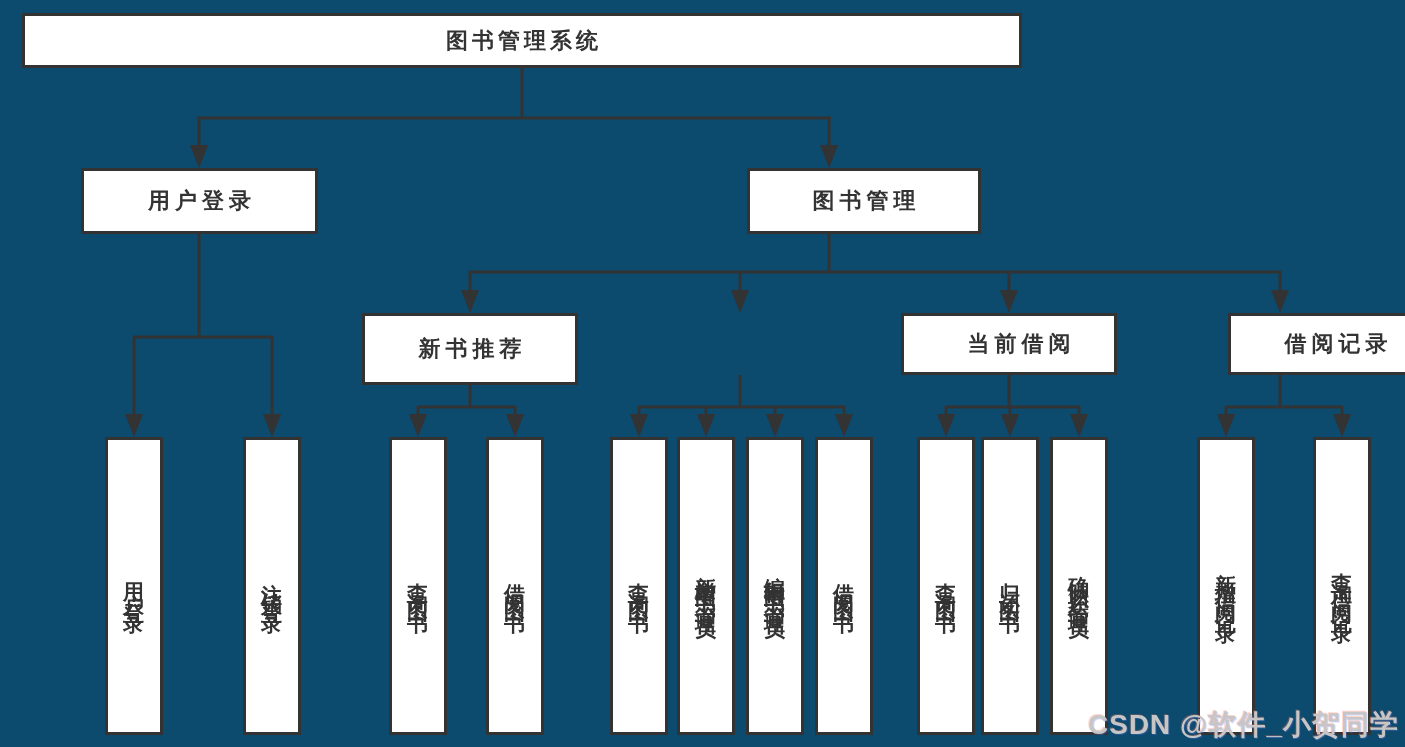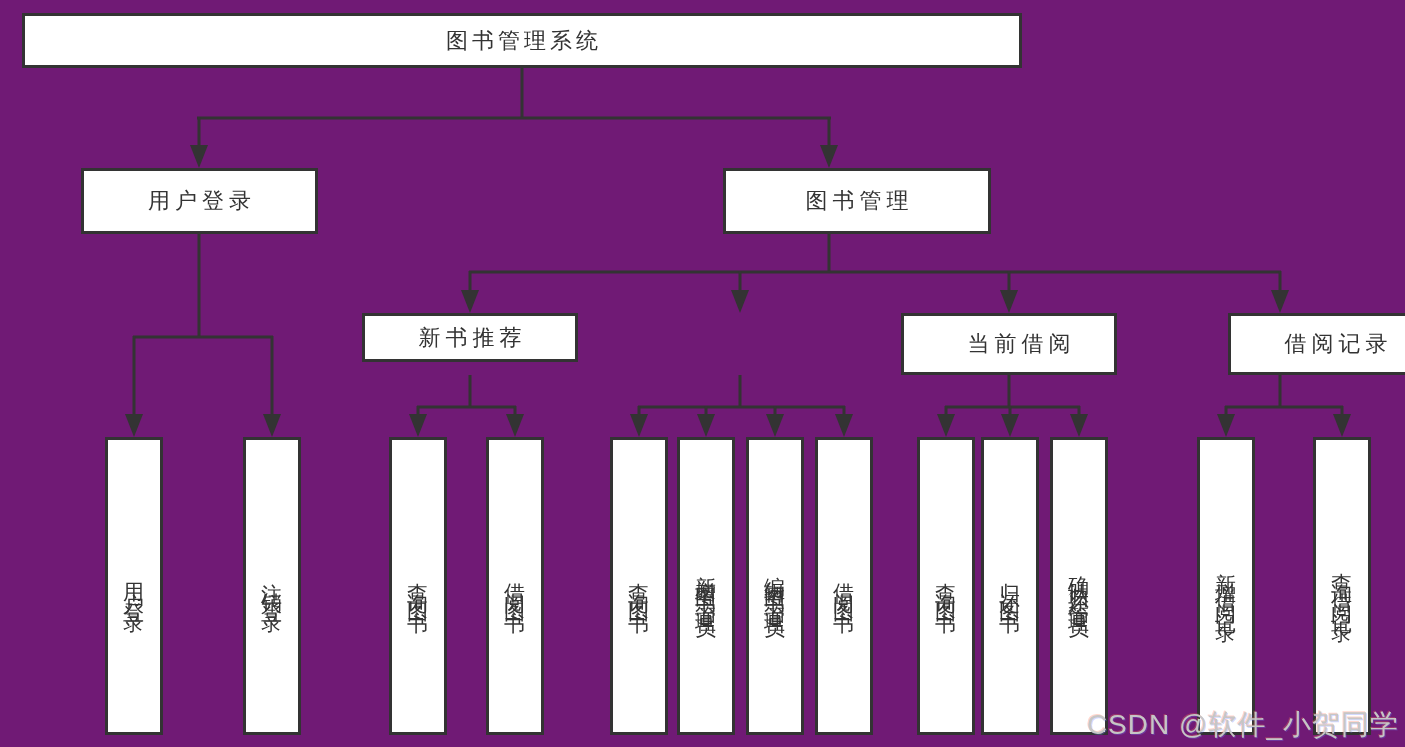--- a/index.html
+++ b/index.html
@@ -1,22 +1,23 @@
 <!DOCTYPE html>
 <html><head>
 <meta charset="utf-8">
 <style>
   html, body { margin: 0; padding: 0; background: #ffffff; }
   .canvas {
     position: relative;
     width: 1405px;
     height: 747px;
-    background: #701a75;
+    background: #0c4a6e;
     font-family: "Liberation Sans", "DejaVu Sans", sans-serif;
     overflow: hidden;
+    font-weight: bold;
   }
   .connectors {
     position: absolute;
     left: 0; top: 0;
     width: 1405px; height: 747px;
   }
   .connectors line { stroke: #333333; stroke-width: 3; }
   .connectors polygon { fill: #333333; }
   .node {
     position: absolute;
@@ -136,25 +137,25 @@
     </g>
   </svg>
 
   <div class="node" style="left:22px; top:13px; width:1000px; height:55px;">
     <span class="h-label root-label">图书管理系统</span>
   </div>
 
   <div class="node" style="left:81px; top:168px; width:237px; height:66px;">
     <span class="h-label">用户登录</span>
   </div>
-  <div class="node" style="left:723px; top:168px; width:268px; height:66px;">
+  <div class="node" style="left:747px; top:168px; width:234px; height:66px;">
     <span class="h-label">图书管理</span>
   </div>
 
-  <div class="node" style="left:362px; top:313px; width:216px; height:49px;">
+  <div class="node" style="left:362px; top:313px; width:216px; height:72px;">
     <span class="h-label">新书推荐</span>
   </div>
   <div class="node" style="left:901px; top:313px; width:216px; height:62px;padding-left:20px;">
     <span class="h-label">当前借阅</span>
   </div>
   <div class="node" style="left:1228px; top:313px; width:216px; height:62px;">
     <span class="h-label">借阅记录</span>
   </div>
 
   <div class="node leaf" style="left:105px; top:437px; width:58px; height:298px;">

